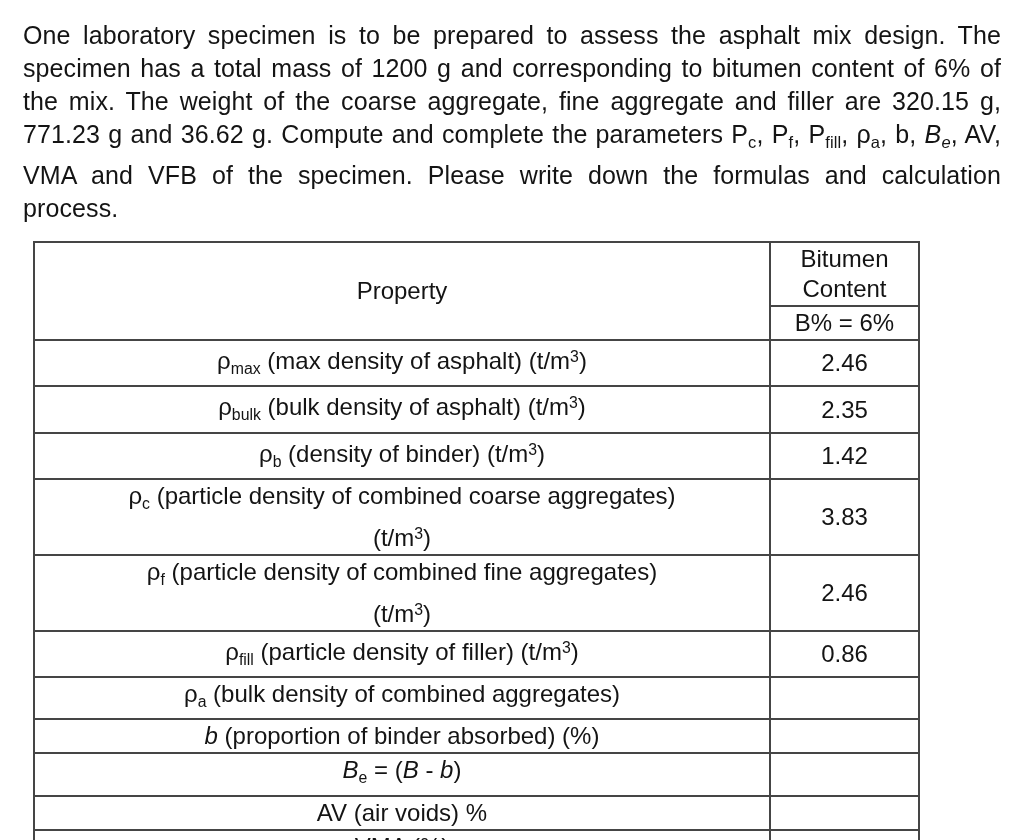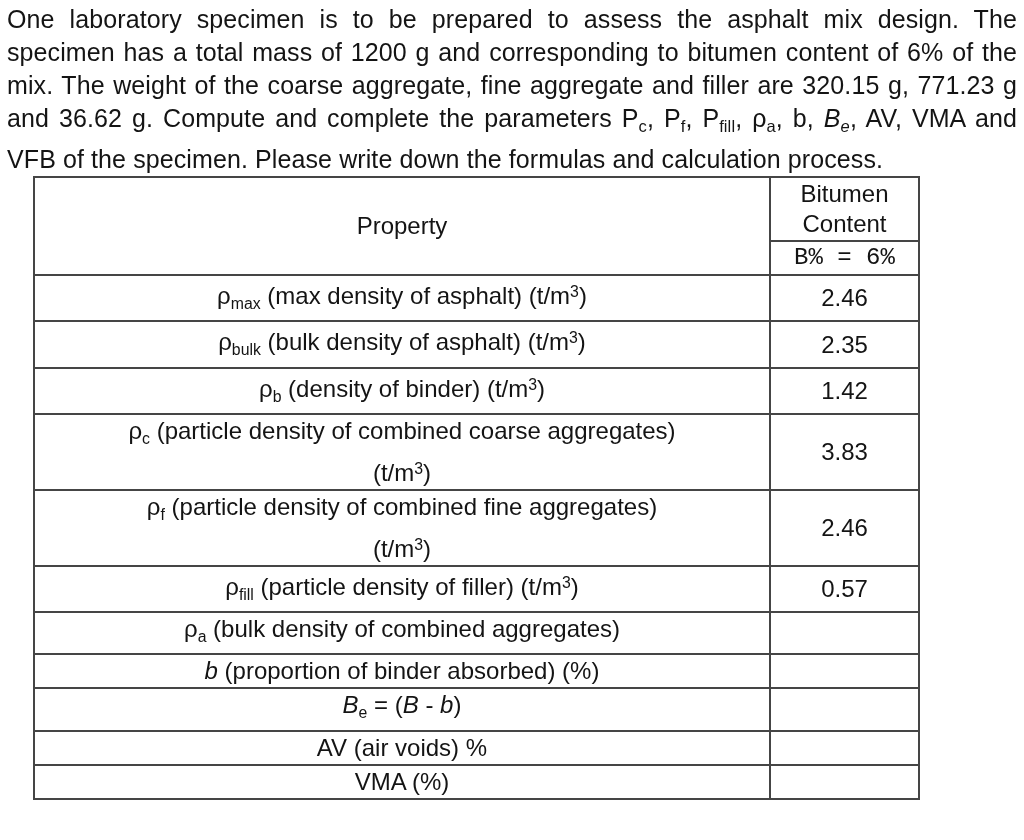--- a/index.html
+++ b/index.html
@@ -13,21 +13,21 @@
     width: 1024px;
     height: 840px;
     background: var(--bg);
     color: var(--ink);
     font-family: "Liberation Sans", sans-serif;
     overflow: hidden;
   }
   .page { padding: 3px 7px 0 7px; }
 
   .question {
-    margin: 0;
+    margin: 16px;
     font-size: 25px;
     line-height: 33px;
     text-align: justify;
     letter-spacing: 0.1px;
   }
   .marks {
     font-size: 25px;
     font-weight: bold;
     text-align: right;
     line-height: 29px;
@@ -51,21 +51,21 @@
     font-weight: normal;
     font-size: 24px;
     line-height: 30px;
     text-align: center;
     vertical-align: middle;
     padding: 1px 4px;
     overflow: hidden;
   }
   .prop-head { width: 736px; }
   .bc-head   { height: 60px; white-space: pre-line; border-radius: 31px; }
-  .bp-head   { height: 31px; font-family: Liberation Mono, monospace; }
+  .bp-head   { height: 31px; }
   .prop-cell { height: 32px; }
   .prop-cell.tall { height: 64px; }
 
   .run-sub  { font-size: 0.66em; vertical-align: -0.32em; }
   .run-sup  { font-size: 0.66em; vertical-align: 0.45em; }
   .run-i    { font-style: italic; }
   .run-isub { font-style: italic; font-size: 0.66em; vertical-align: -0.32em; }
 </style>
 </head>
 <body>
@@ -103,21 +103,21 @@
         <tr>
           <td class="prop-cell tall"><span>ρ</span><span class="run-sub">c</span><span> (particle density of combined coarse aggregates)</span><br><span>(t/m</span><span class="run-sup">3</span><span>)</span></td>
           <td class="val-cell">3.83</td>
         </tr>
         <tr>
           <td class="prop-cell tall"><span>ρ</span><span class="run-sub">f</span><span> (particle density of combined fine aggregates)</span><br><span>(t/m</span><span class="run-sup">3</span><span>)</span></td>
           <td class="val-cell">2.46</td>
         </tr>
         <tr>
           <td class="prop-cell"><span>ρ</span><span class="run-sub">fill</span><span> (particle density of filler) (t/m</span><span class="run-sup">3</span><span>)</span></td>
-          <td class="val-cell">0.57</td>
+          <td class="val-cell">0.86</td>
         </tr>
         <tr>
           <td class="prop-cell"><span>ρ</span><span class="run-sub">a</span><span> (bulk density of combined aggregates)</span></td>
           <td class="val-cell"></td>
         </tr>
         <tr>
           <td class="prop-cell"><span class="run-i">b</span><span> (proportion of binder absorbed) (%)</span></td>
           <td class="val-cell"></td>
         </tr>
         <tr>

